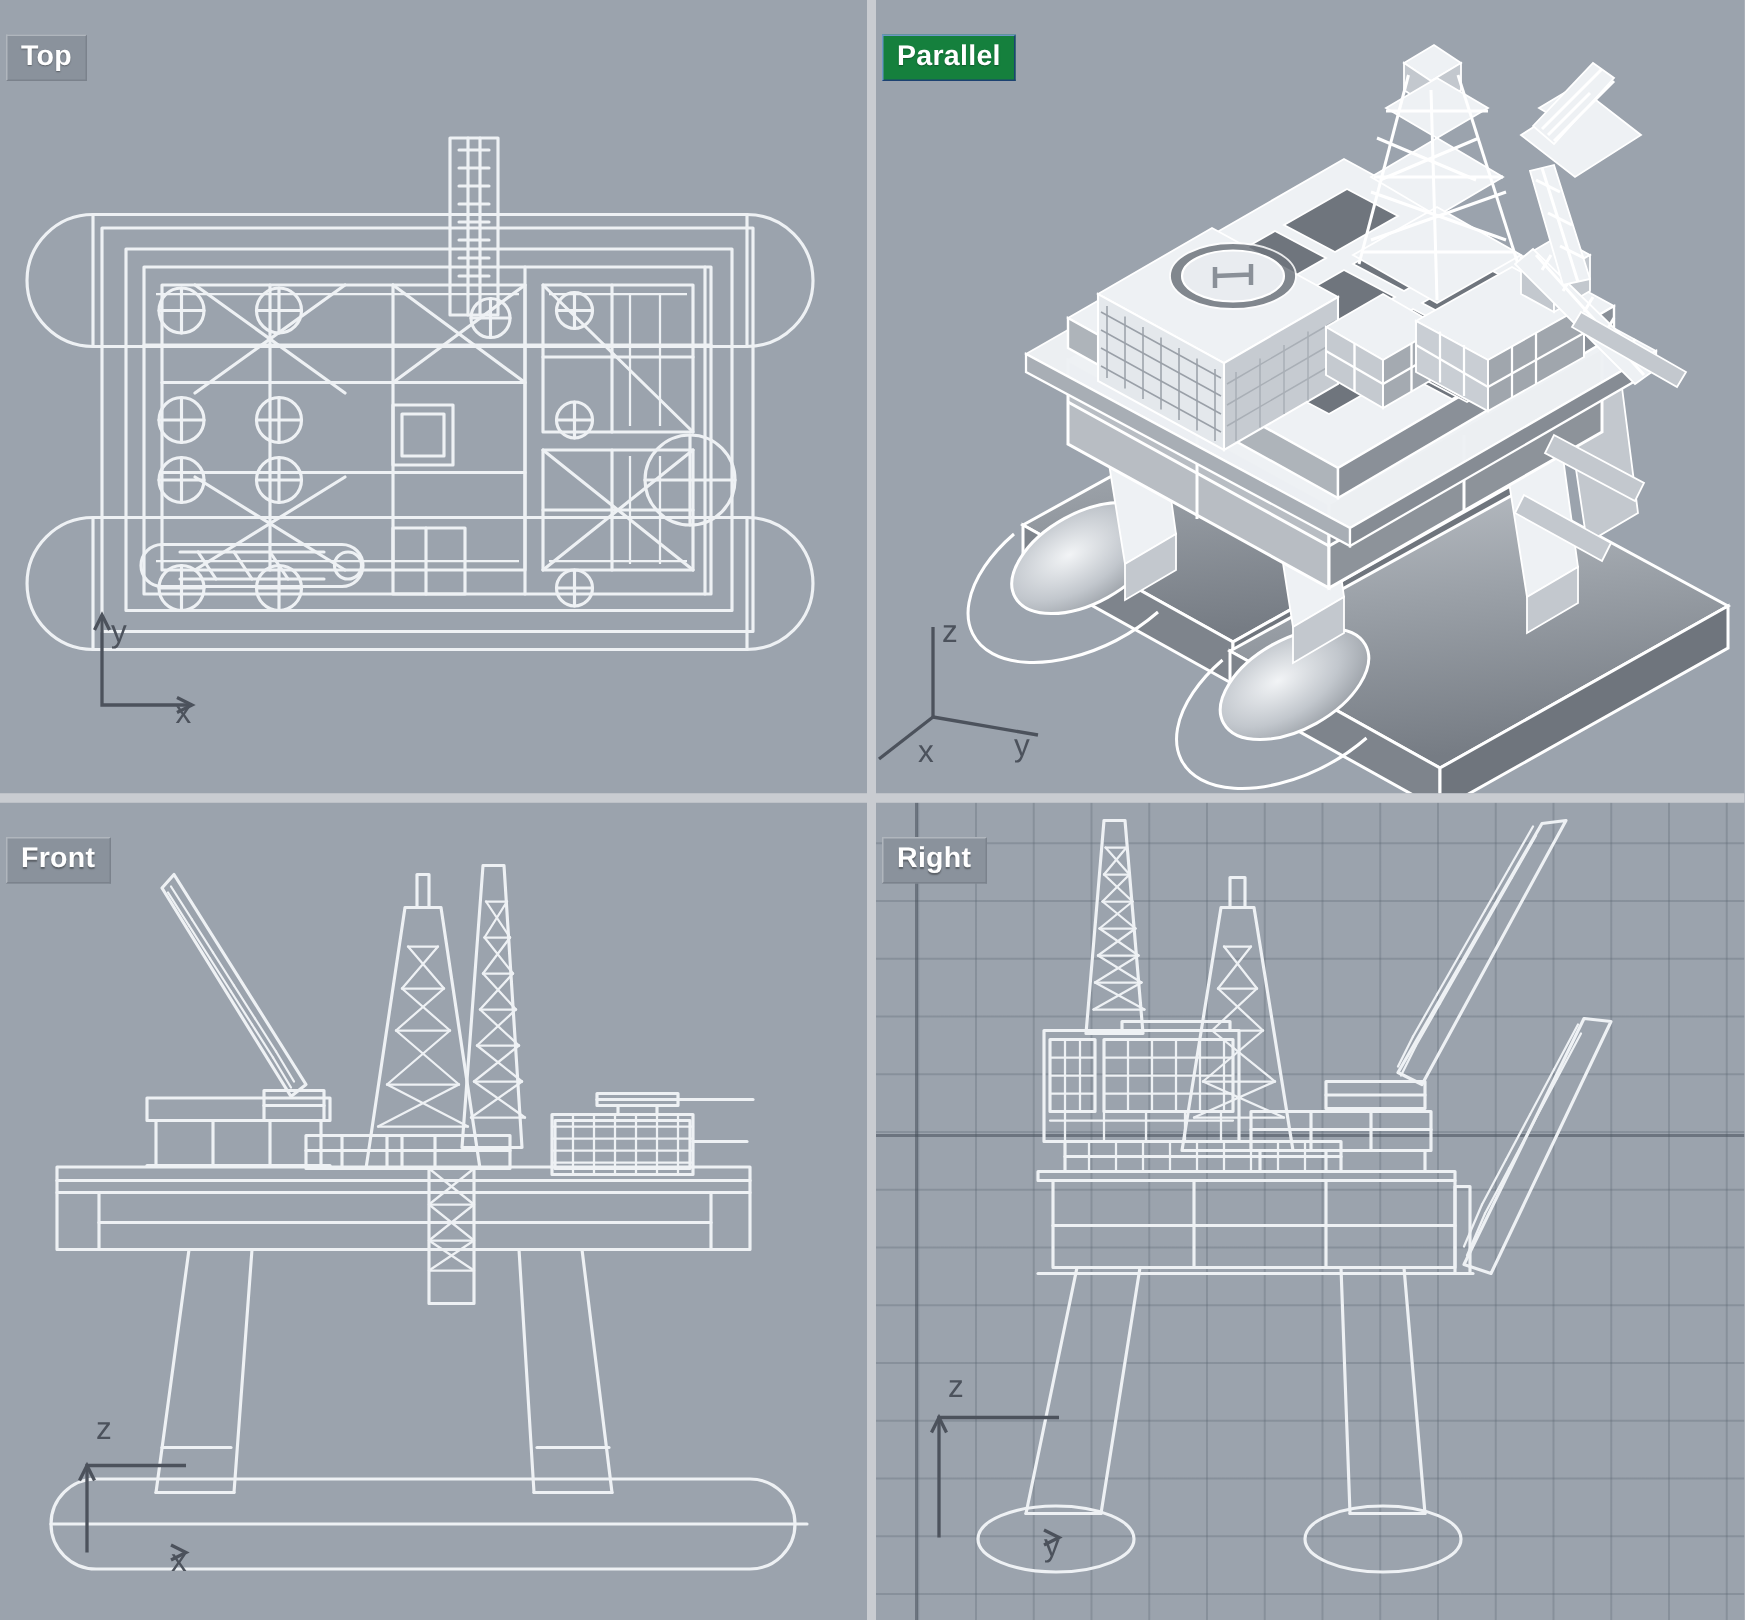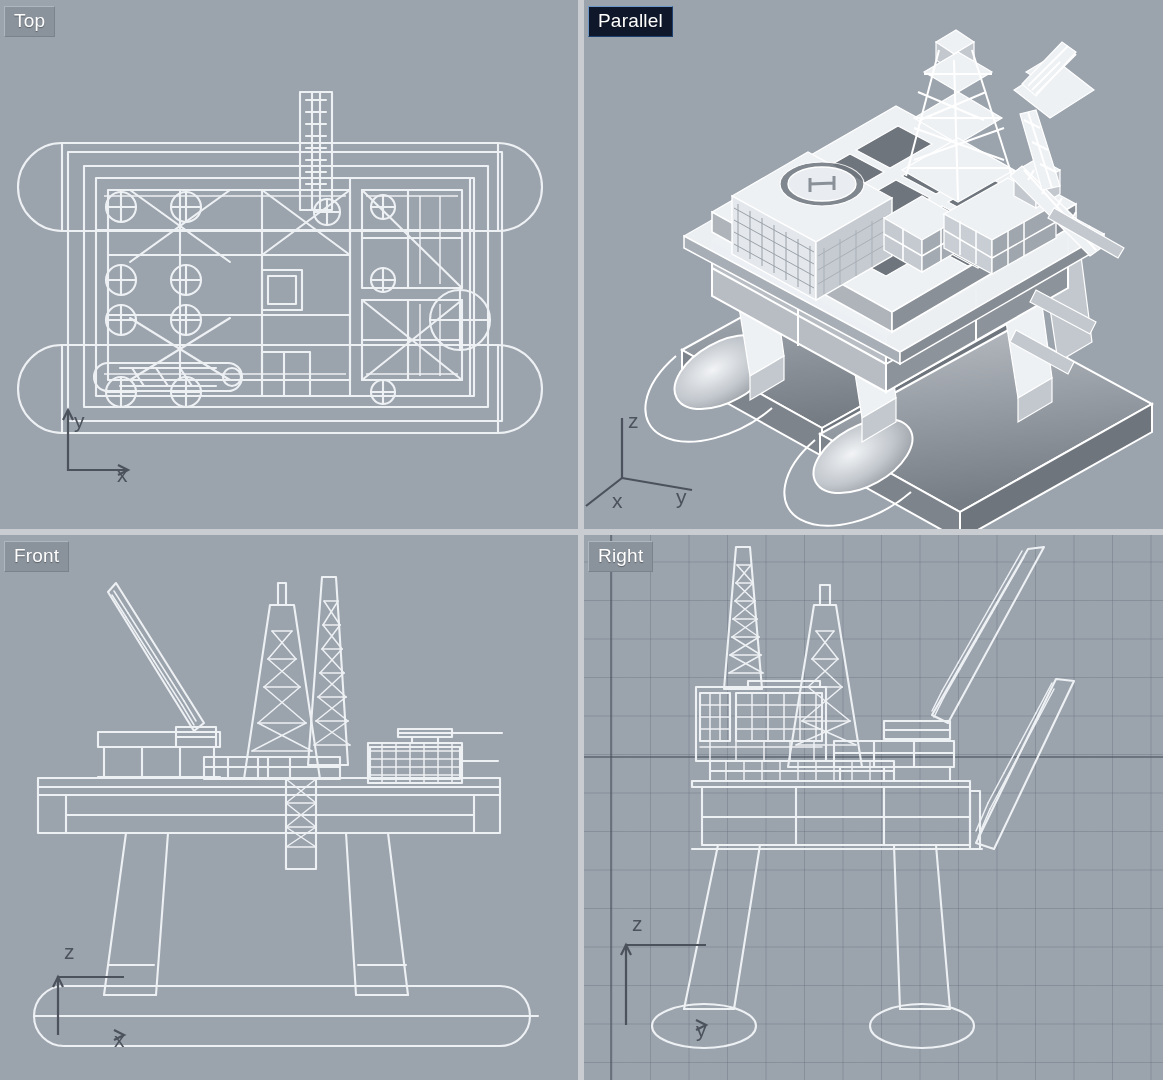--- a/index.html
+++ b/index.html
@@ -6,27 +6,27 @@
   body{width:1163px;height:1080px;overflow:hidden;
        font-family:"Liberation Sans", sans-serif;}
   .app{position:relative;width:1163px;height:1080px;background:#c9ccd1;}
 
   .viewport{position:absolute;overflow:hidden;background:#9ba3ad;}
   #vp-top    {left:0px;   top:0px;   width:578px; height:529px;}
   #vp-par    {left:584px; top:0px;   width:579px; height:529px;}
   #vp-front  {left:0px;   top:535px; width:578px; height:545px;}
   #vp-right  {left:584px; top:535px; width:579px; height:545px;}
 
-  .vp-label{position:absolute;left:4px;top:6px;z-index:40;
-            padding:3px 9px 4px 9px;color:#ffffff;font-size:19px;font-weight:normal;
+  .vp-label{position:absolute;left:4px;top:23px;z-index:40;
+            padding:3px 9px 4px 9px;color:#ffffff;font-size:19px;font-weight:bold;
             letter-spacing:.2px;background:#8a929c;
             border-top:1px solid #b0b6bd;border-left:1px solid #b0b6bd;
             border-right:1px solid #7b828c;border-bottom:1px solid #7b828c;
             text-shadow:0 1px 1px rgba(0,0,0,.35);}
-  .vp-label.active{background:#0f172a;border-top:1px solid #6d97c6;
+  .vp-label.active{background:#15803d;border-top:1px solid #6d97c6;
             border-left:1px solid #6d97c6;border-right:1px solid #1d4272;
             border-bottom:1px solid #1d4272;}
 
   .grid{position:absolute;left:0;top:0;width:100%;height:100%;
         background-image:
           linear-gradient(to right, rgba(90,100,112,.30) 1px, transparent 1px),
           linear-gradient(to bottom, rgba(90,100,112,.30) 1px, transparent 1px);
         background-size:38.5px 38.5px;background-position:-11px -12px;}
   .grid .major-v{position:absolute;top:0;bottom:0;width:2px;background:rgba(70,79,90,.55);}
   .grid .major-h{position:absolute;left:0;right:0;height:2px;background:rgba(70,79,90,.55);}

